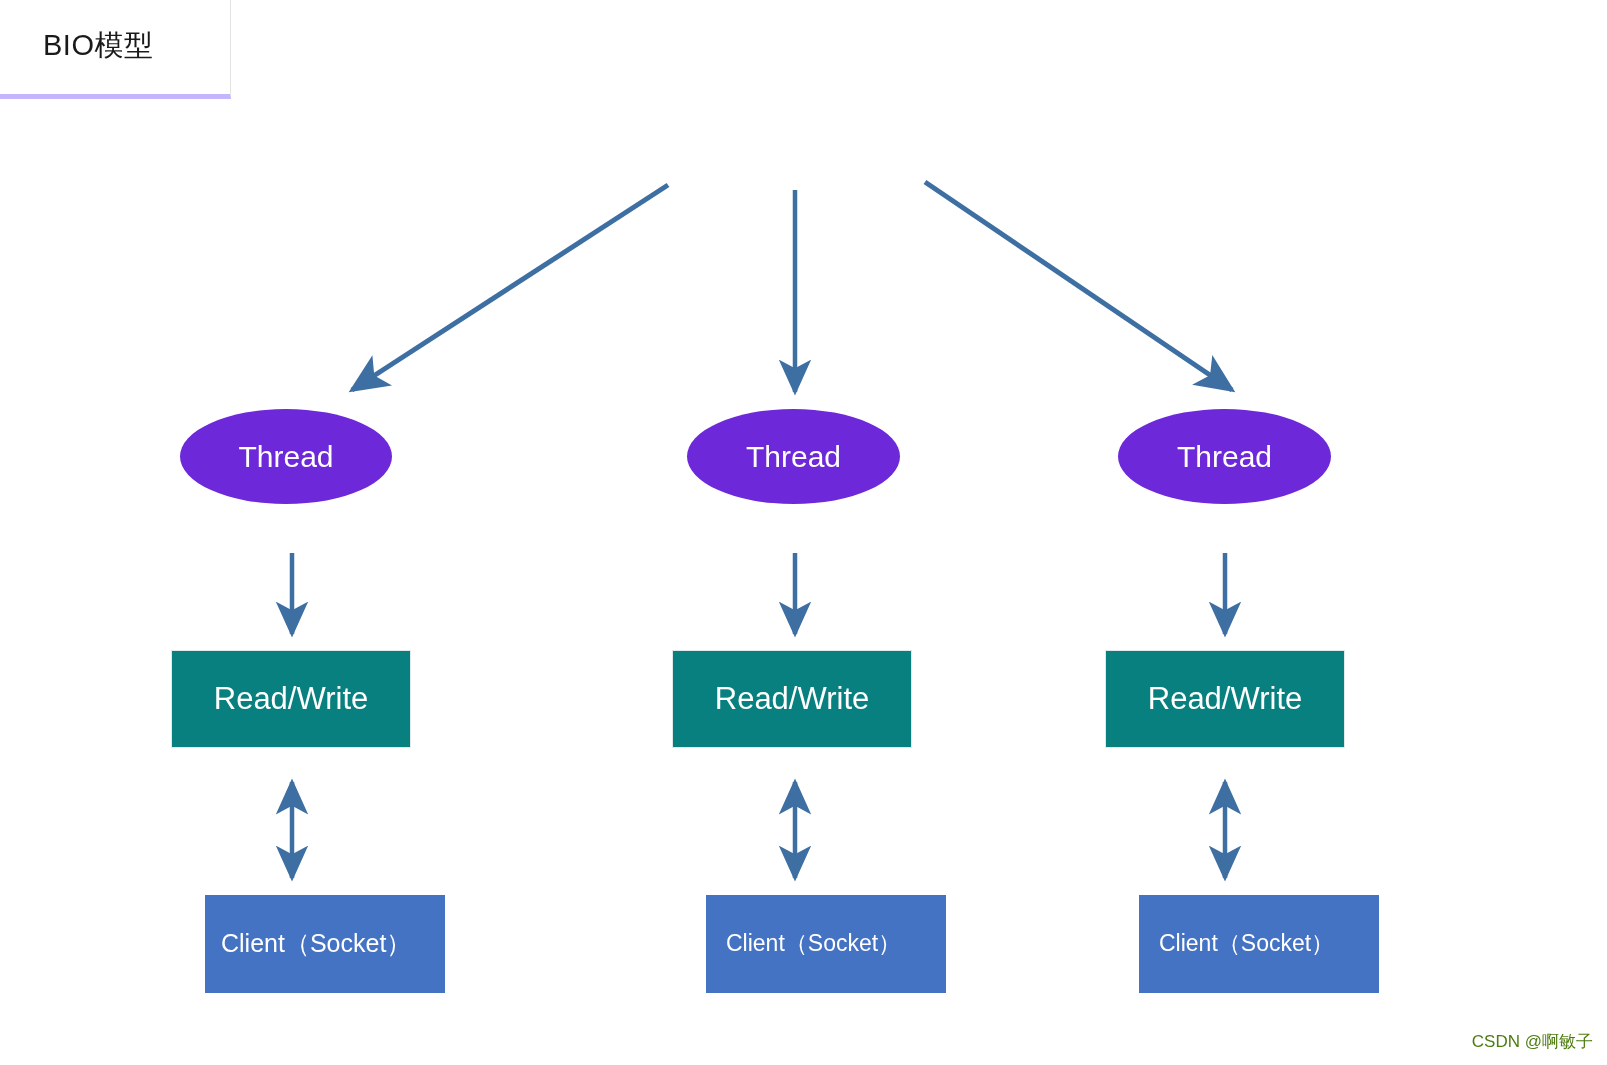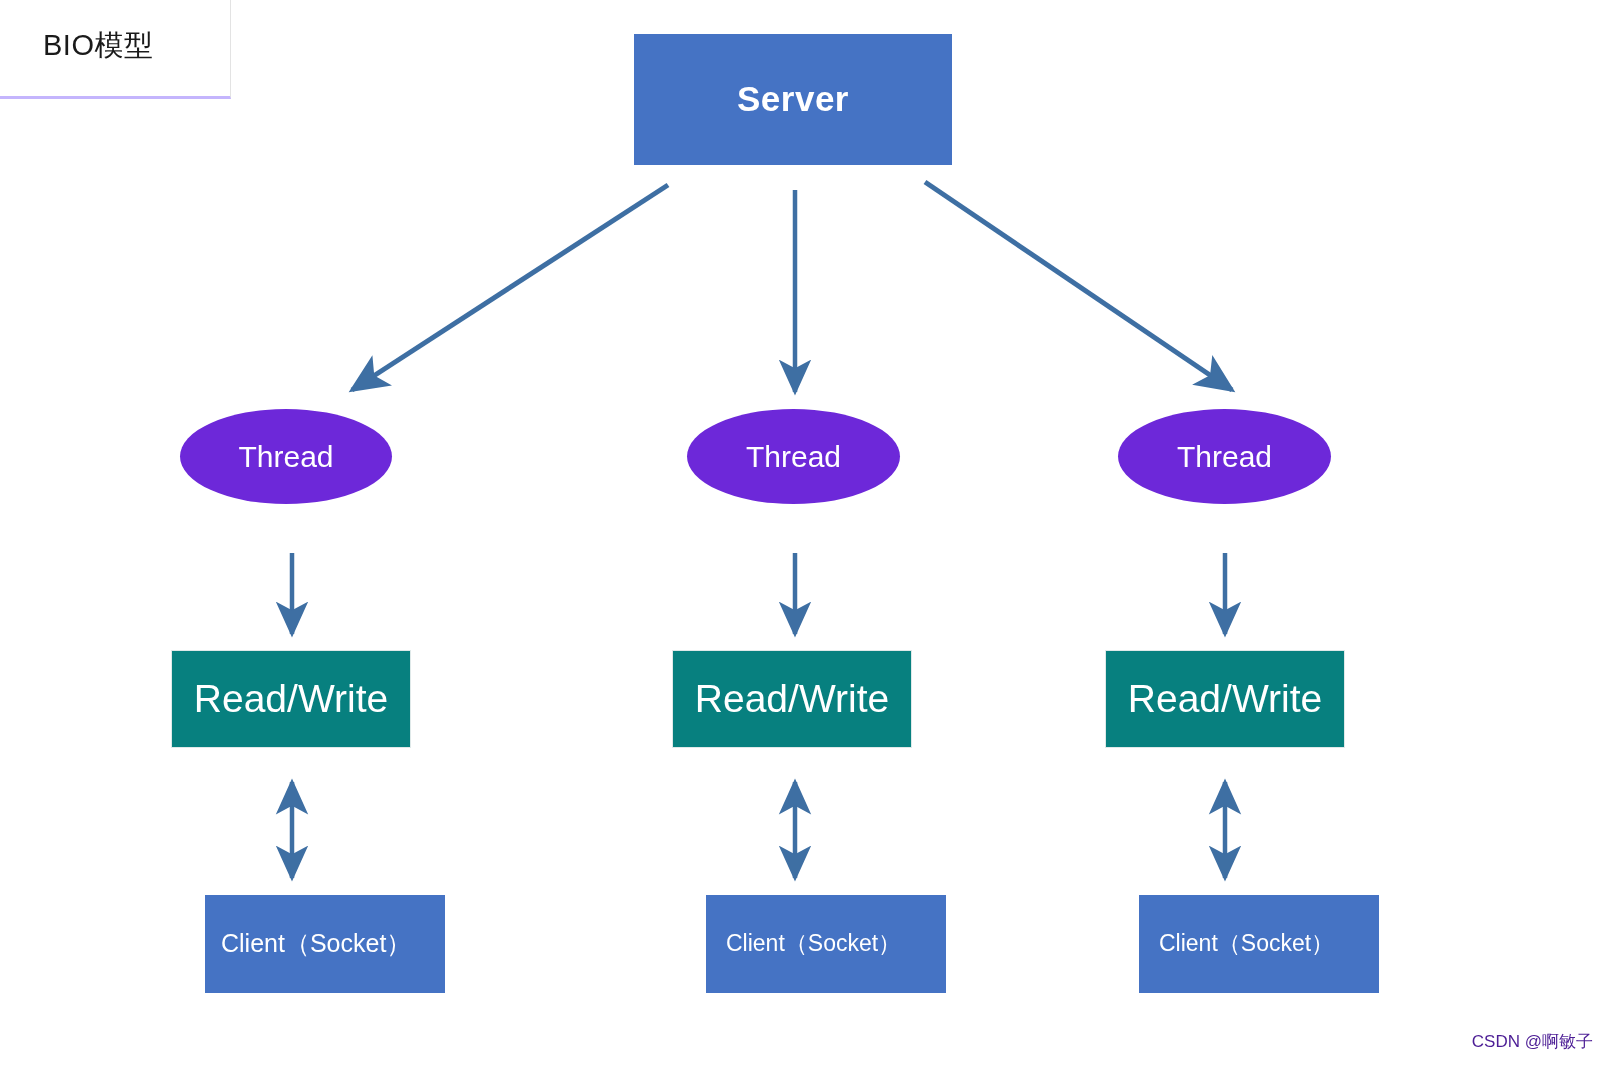--- a/index.html
+++ b/index.html
@@ -17,21 +17,21 @@
   }
 
   
   .title-box {
     position: absolute;
     left: 0px;
     top: 0px;
     width: 231px;
     height: 99px;
     border-right: 1px solid #e3e3e3;
-    border-bottom: 3px solid #c4b5fd;
+    border-bottom: 5px solid #c4b5fd;
     box-sizing: border-box;
     background: #ffffff;
     padding-left: 43px;
   }
   .title-text {
     position: absolute;
     left: 43px;
     top: 26px;
     font-size: 29px;
     color: #1a1a1a;
@@ -58,21 +58,21 @@
     letter-spacing: 0.5px;
   }
   .thread-ellipse {
     background: #6d28d9;
     border-radius: 50%;
     font-size: 30px;
     font-weight: normal;
   }
   .rw-box {
     background: #07807f;
-    font-size: 39px;
+    font-size: 31px;
     border: 1px solid #dfe9e9;
   }
   .client-box {
     background: #4573c4;
     font-size: 25px;
     justify-content: flex-start;
     padding-left: 16px;
     margin-left: 34px;
   }
   .client-box.narrow-text { font-size: 23px; padding-left: 20px; }
@@ -86,21 +86,21 @@
     height: 1065px;
     pointer-events: none;
   }
 
   
   .watermark {
     position: absolute;
     right: 14px;
     bottom: 12px;
     font-size: 17px;
-    color: #4c1d95;
+    color: #4d7c0f;
     white-space: nowrap;
     font-family: "Liberation Sans", "DejaVu Sans", sans-serif;
   }
 </style>
 </head>
 <body>
 
 <div id="canvas">
 
   <div class="title-box">
@@ -125,23 +125,20 @@
 
     <line x1="292" y1="553" x2="292" y2="634" stroke="#3e6fa3" stroke-width="4.5" marker-end="url(#ah)"></line>
     <line x1="795" y1="553" x2="795" y2="634" stroke="#3e6fa3" stroke-width="4.5" marker-end="url(#ah)"></line>
     <line x1="1225" y1="553" x2="1225" y2="634" stroke="#3e6fa3" stroke-width="4.5" marker-end="url(#ah)"></line>
 
     <line x1="292" y1="782" x2="292" y2="878" stroke="#3e6fa3" stroke-width="4.5" marker-end="url(#ah)" marker-start="url(#ah-start)"></line>
     <line x1="795" y1="782" x2="795" y2="878" stroke="#3e6fa3" stroke-width="4.5" marker-end="url(#ah)" marker-start="url(#ah-start)"></line>
     <line x1="1225" y1="782" x2="1225" y2="878" stroke="#3e6fa3" stroke-width="4.5" marker-end="url(#ah)" marker-start="url(#ah-start)"></line>
   </svg>
 
-  <div class="node server-box" style="left:634px; top:34px; width:318px; height:131px;">
-    <span>Server</span>
-  </div>
 
   <div class="node thread-ellipse" style="left:180px; top:409px; width:212px; height:95px;">
     <span>Thread</span>
   </div>
   <div class="node rw-box" style="left:171px; top:650px; width:240px; height:98px;">
     <span>Read/Write</span>
   </div>
   <div class="node client-box" style="left:171px; top:895px; width:240px; height:98px;">
     <span>Client（Socket）</span>
   </div>

